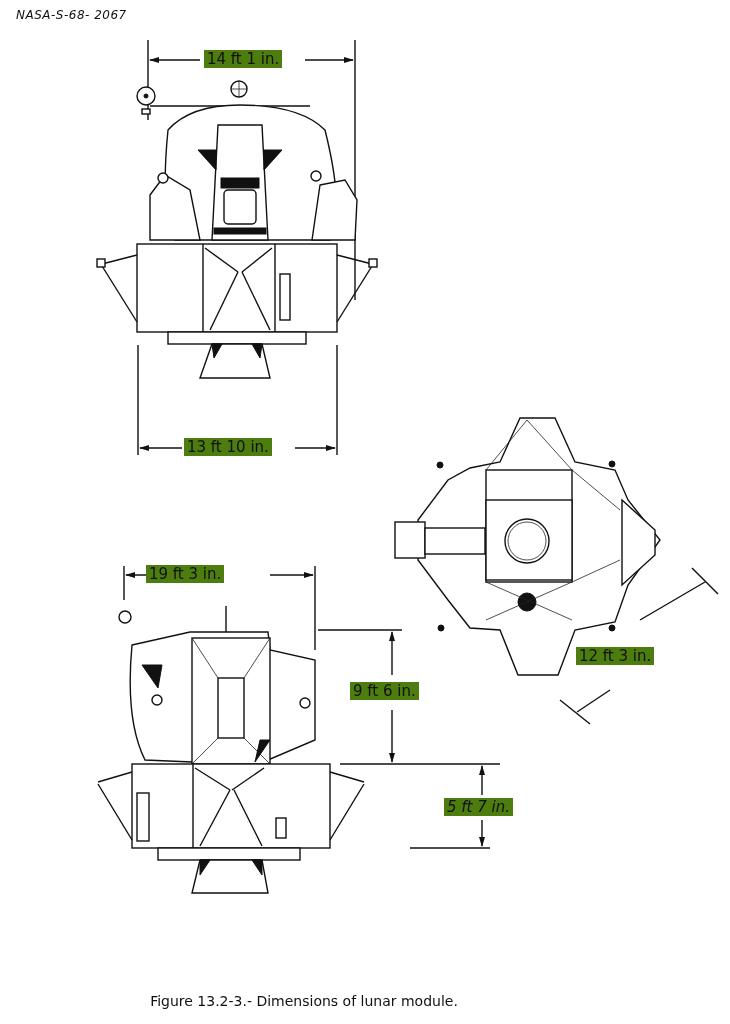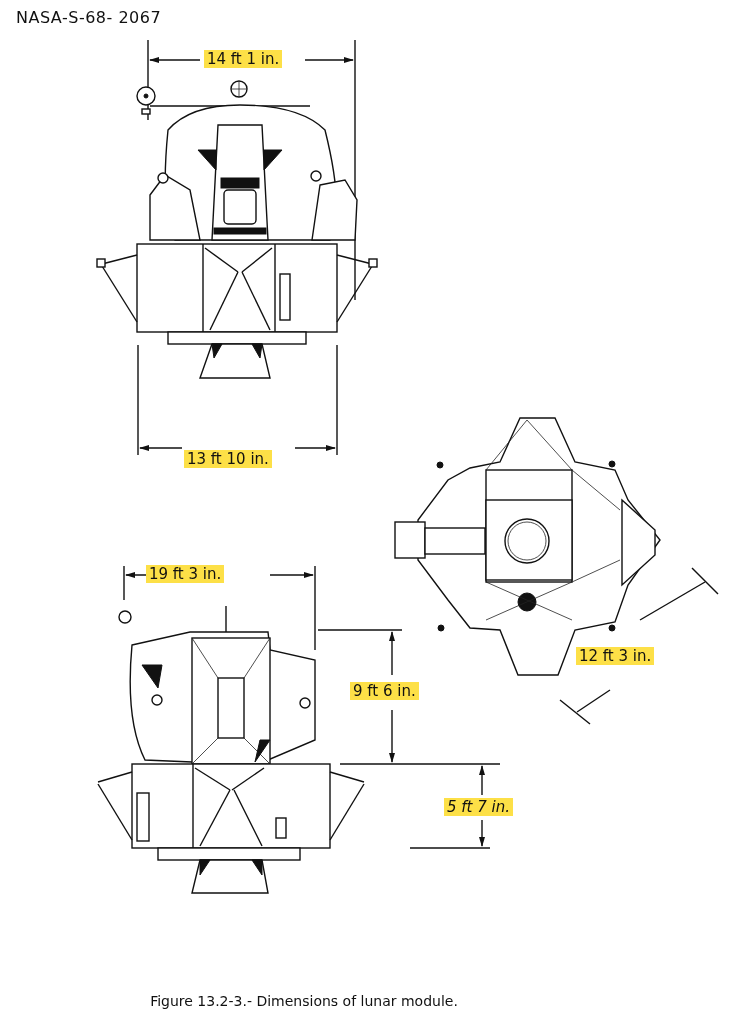--- a/index.html
+++ b/index.html
@@ -1,19 +1,19 @@
 <!DOCTYPE html>
 <html><head>
 <meta charset="utf-8">
 <style>
   html, body { margin:0; padding:0; background:#ffffff; }
   body { width:730px; height:1024px; position:relative; overflow:hidden;
          font-family:"DejaVu Sans", sans-serif; color:#111; }
-  .doc-id { position:absolute; left:16px; top:8px; font-size:16px; letter-spacing:0.5px; }
-  .dim { position:absolute; font-size:15px; background:#fde047; padding:0 3px; white-space:nowrap; }
+  .doc-id { position:absolute; left:16px; top:8px; font-size:12px; letter-spacing:0.5px;font-style:italic; }
+  .dim { position:absolute; font-size:15px; background:#4d7c0f; padding:0 3px; white-space:nowrap; }
   .caption { position:absolute; left:0; width:608px; top:993px; text-align:center; font-size:14px; }
   svg { position:absolute; left:0; top:0; }
   .ln { stroke:#111; stroke-width:1.4; fill:none; }
   .thin { stroke:#222; stroke-width:0.8; fill:none; }
   .fillw { fill:#fff; stroke:#111; stroke-width:1.4; }
   .blk { fill:#111; stroke:#111; }
 </style>
 </head>
 <body>
 
@@ -155,19 +155,19 @@
       <line class="ln" x1="364" y1="784" x2="330" y2="840"></line>
 
     <rect class="fillw" x="158" y="848" width="142" height="12"></rect>
     <path class="fillw" d="M200,860 L262,860 L268,893 L192,893 Z"></path>
     <path class="blk" d="M200,860 L210,860 L200,875 Z"></path>
       <path class="blk" d="M252,860 L262,860 L262,875 Z"></path>
   </g>
 </svg>
 
 <div class="dim" style="left:204px; top:50px;">14 ft 1 in.</div>
-<div class="dim" style="left:184px; top:438px;margin-top:12px;">13 ft 10 in.</div>
+<div class="dim" style="left:184px; top:438px;">13 ft 10 in.</div>
 <div class="dim" style="left:146px; top:565px;">19 ft 3 in.</div>
 <div class="dim" style="left:350px; top:682px;">9 ft 6 in.</div>
 <div class="dim" style="left:444px; top:798px;font-style:italic;">5 ft 7 in.</div>
 <div class="dim" style="left:576px; top:647px;">12 ft 3 in.</div>
 
 <div class="caption">Figure 13.2-3.- Dimensions of lunar module.</div>
 
 </body></html>

